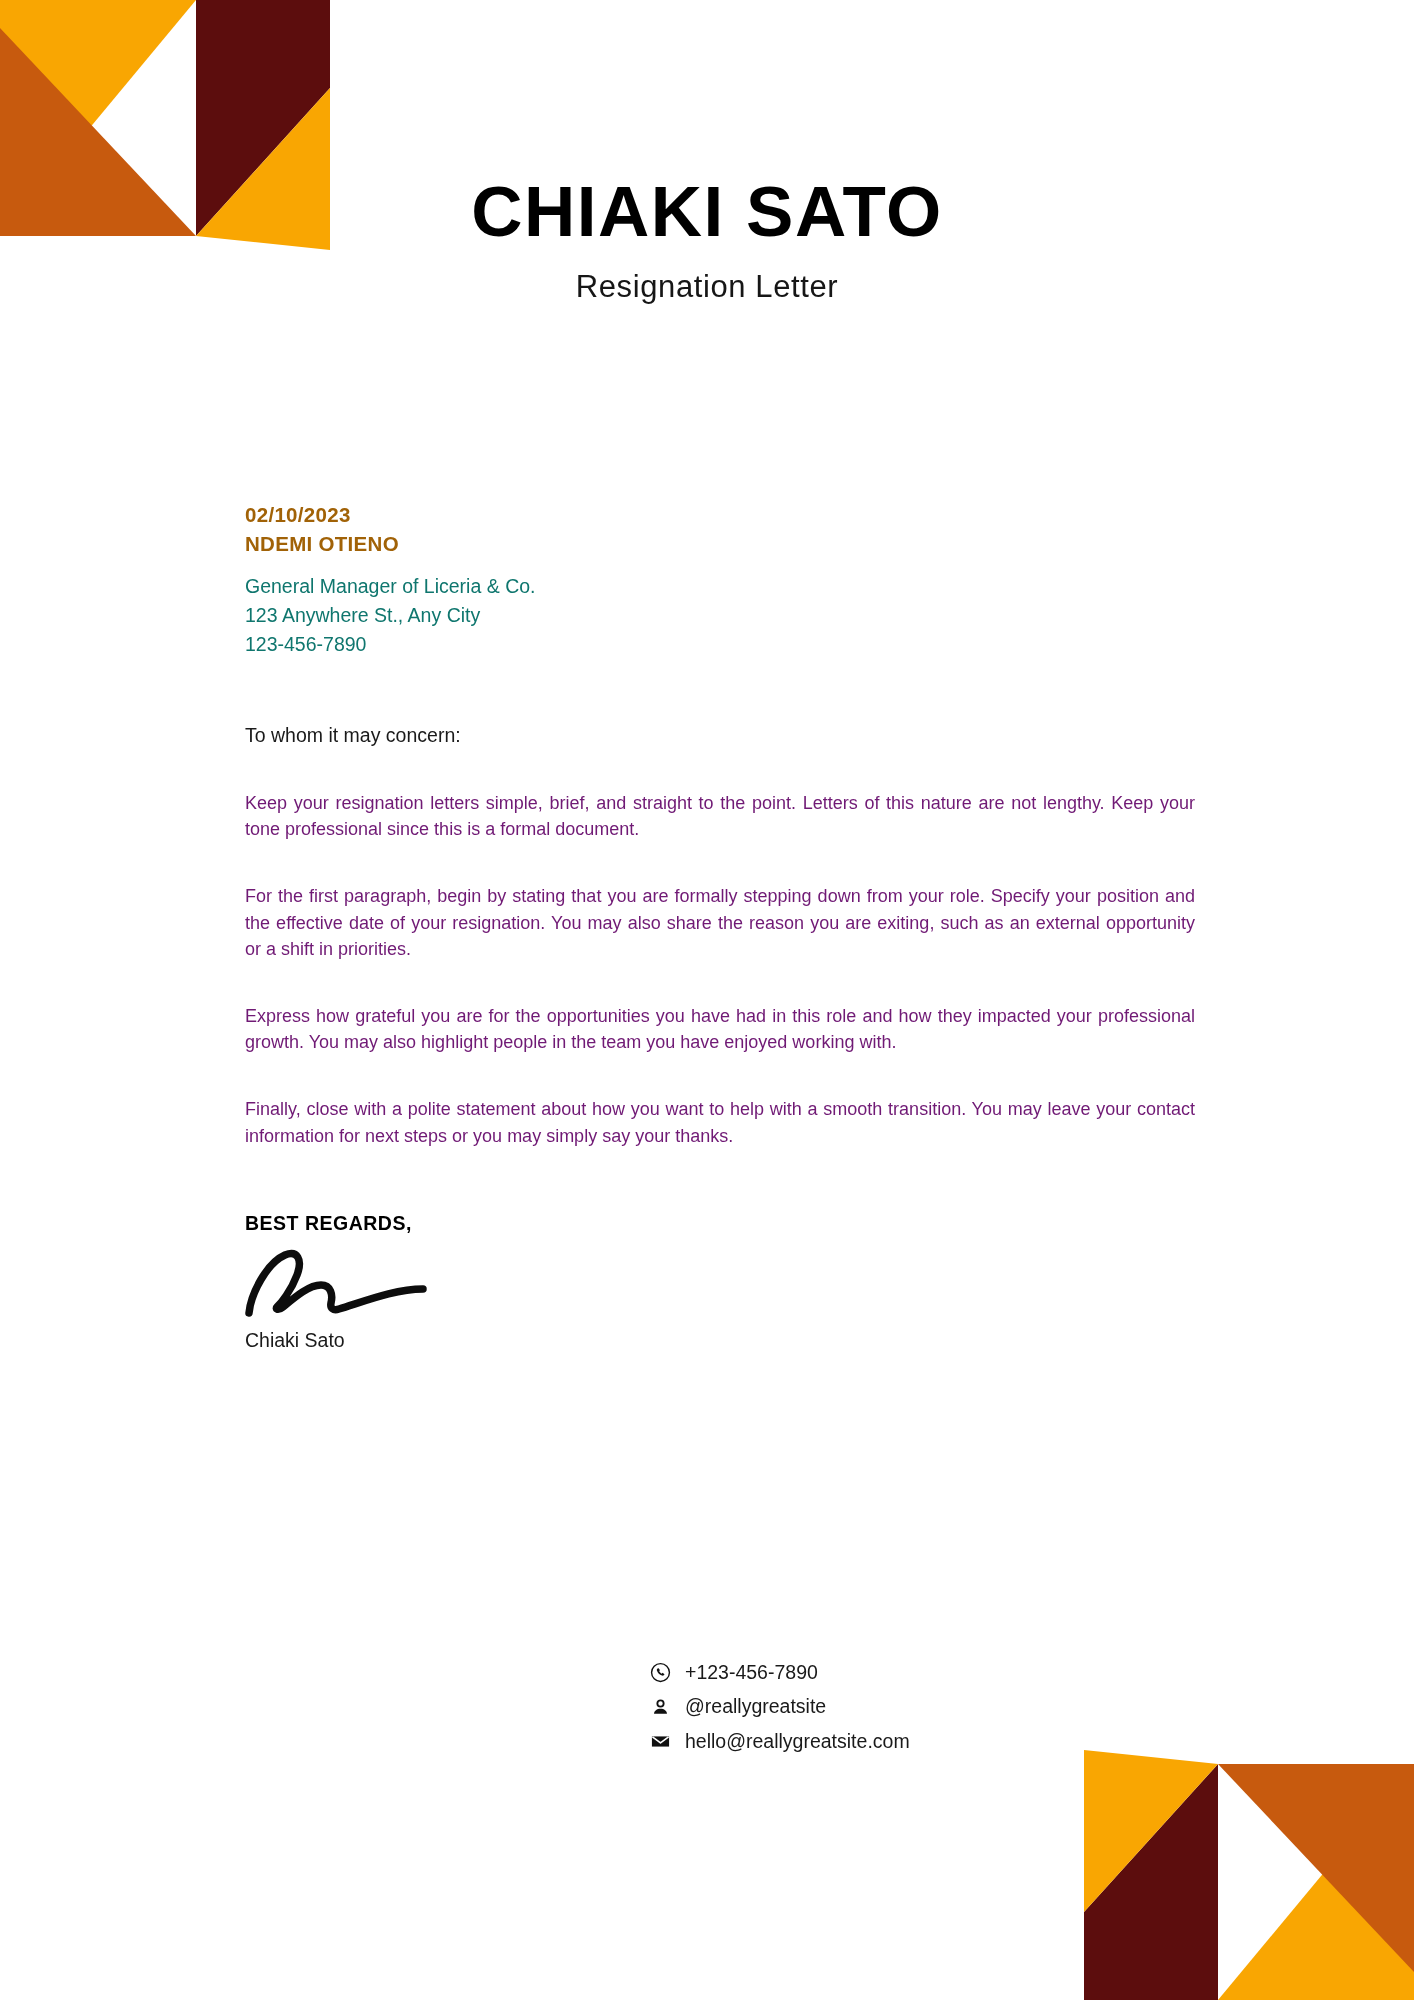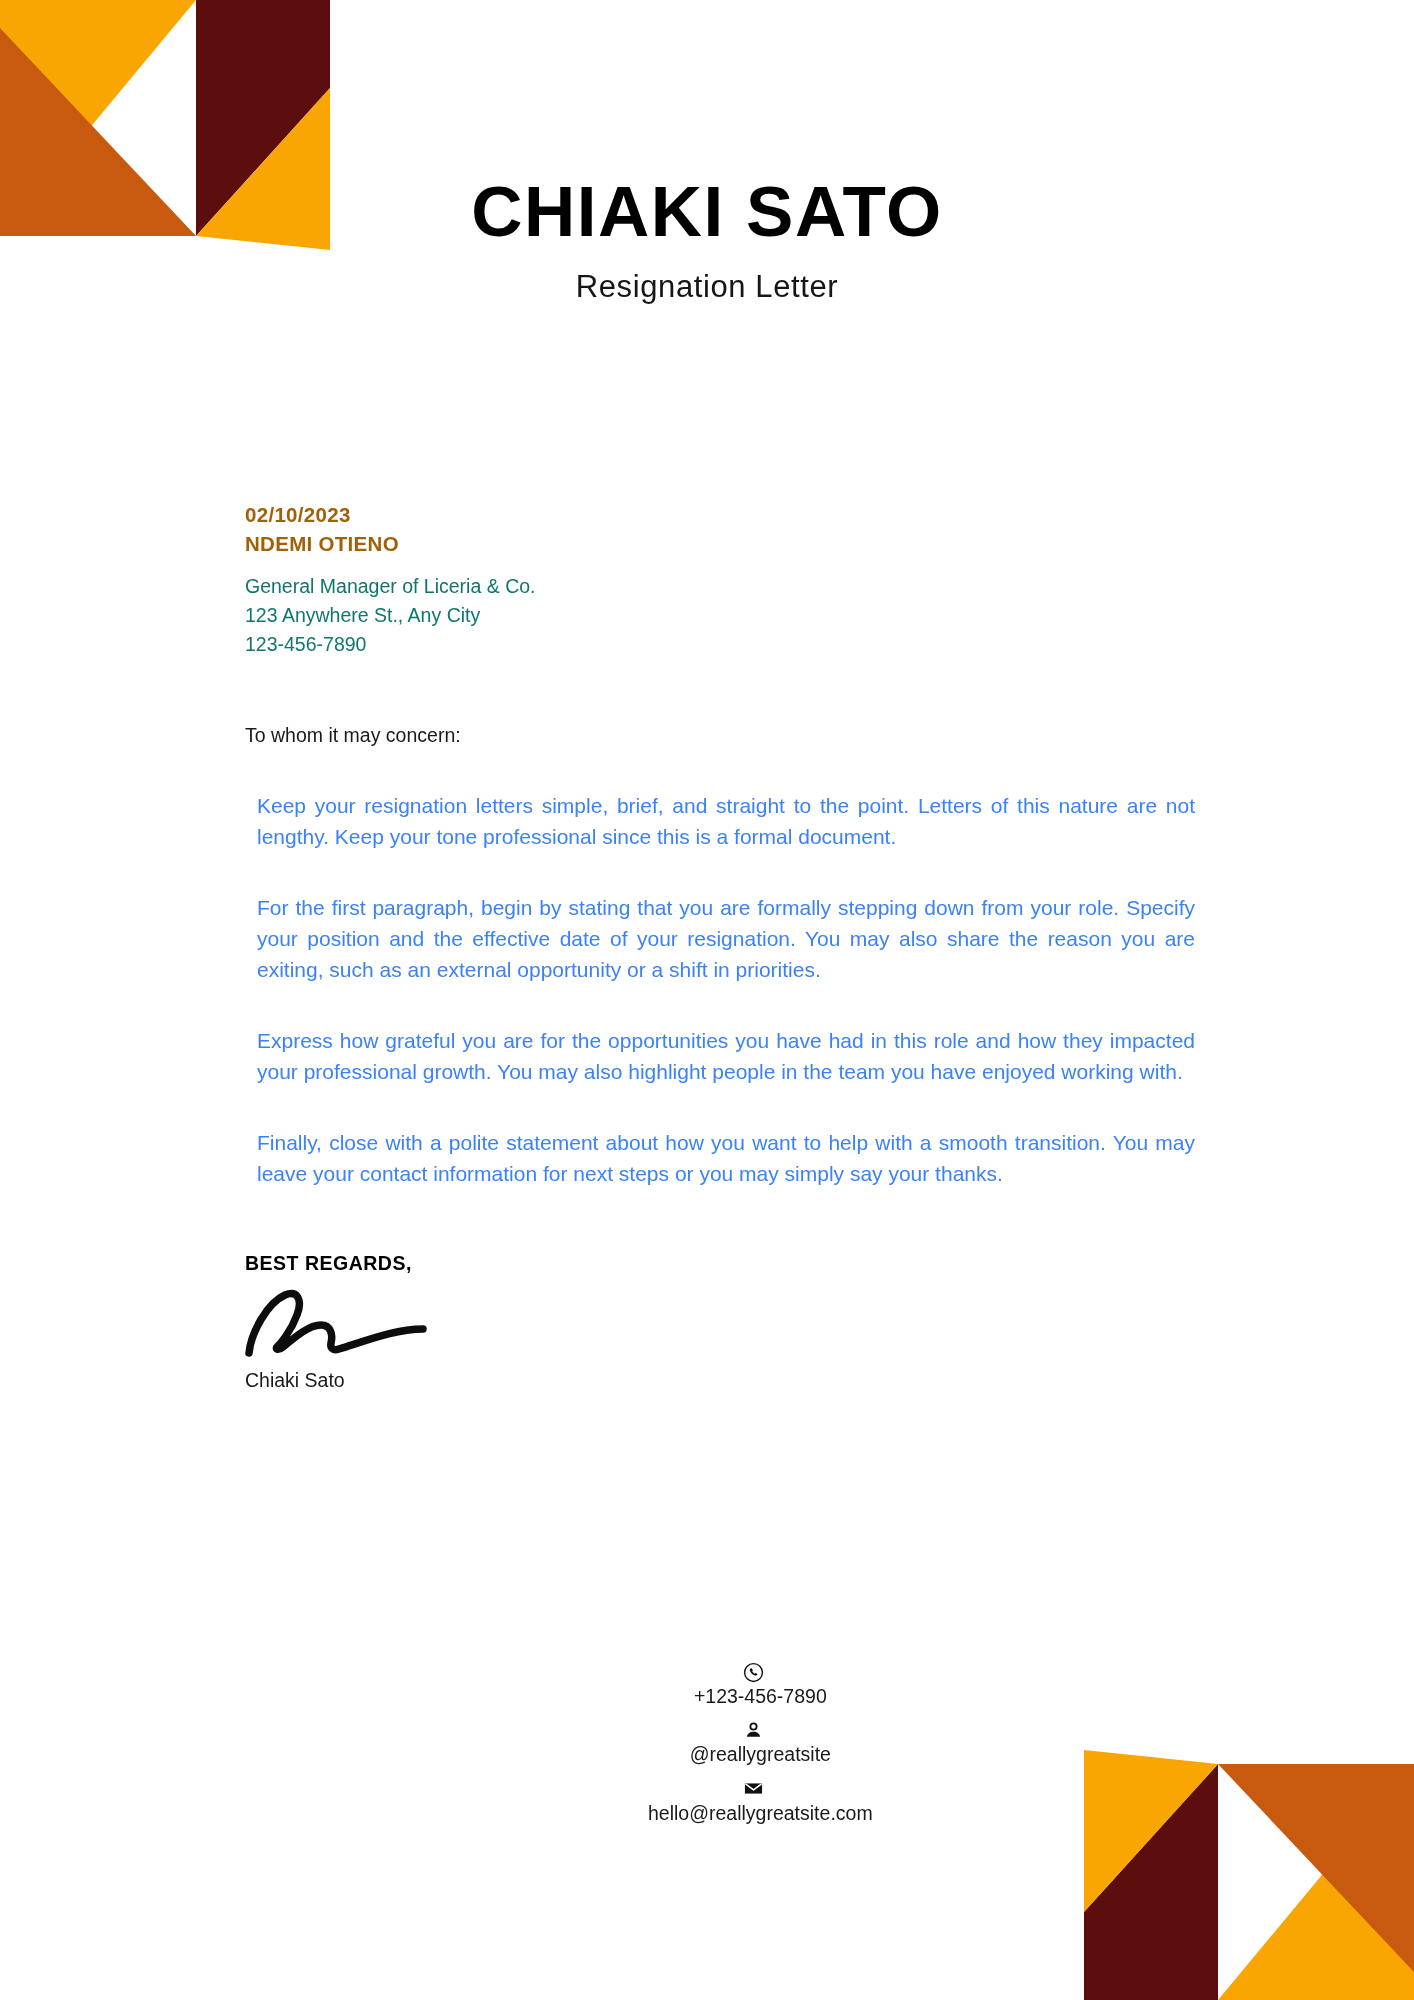--- a/index.html
+++ b/index.html
@@ -100,25 +100,25 @@
   }
 
   .salutation {
     font-size: 19.5px;
     color: #1a1a1a;
     margin: 62px 0 0 0;
     line-height: 1.48;
   }
 
   .para {
-    font-size: 21px;
-    color: #3b82f6;
+    font-size: 18px;
+    color: #701a75;
     line-height: 1.48;
     text-align: justify;
-    margin: 40px 0 0 12px;
+    margin: 40px 0 0 0;
   }
 
   .closing {
     font-size: 19.5px;
     font-weight: 700;
     letter-spacing: 0.5px;
     color: #000000;
     margin: 63px 0 0 0;
   }
 
@@ -140,21 +140,20 @@
   
   .contact-block {
     position: absolute;
     left: 648px;
     top: 1660px;
   }
   .contact-row {
     display: flex;
     align-items: center;
     margin-bottom: 9px;
-    flex-direction: column;
   }
   .contact-row:last-child {
     margin-bottom: 0;
   }
   .contact-icon {
     width: 24px;
     height: 24px;
     margin-right: 13px;
     flex: 0 0 24px;
     display: flex;

